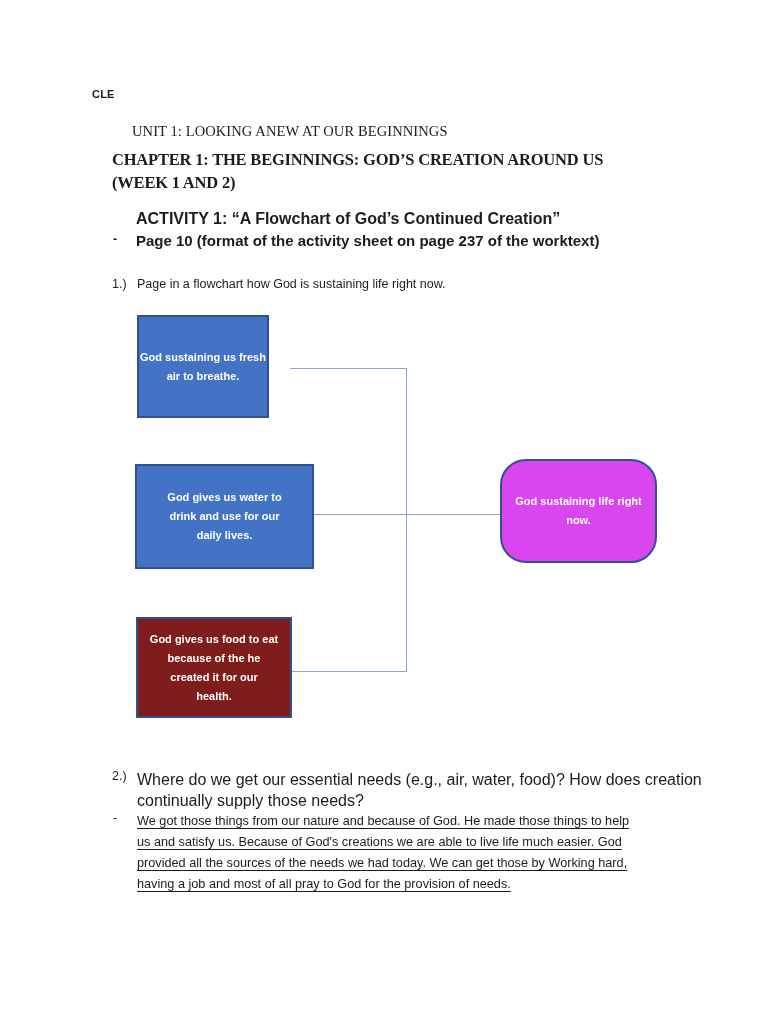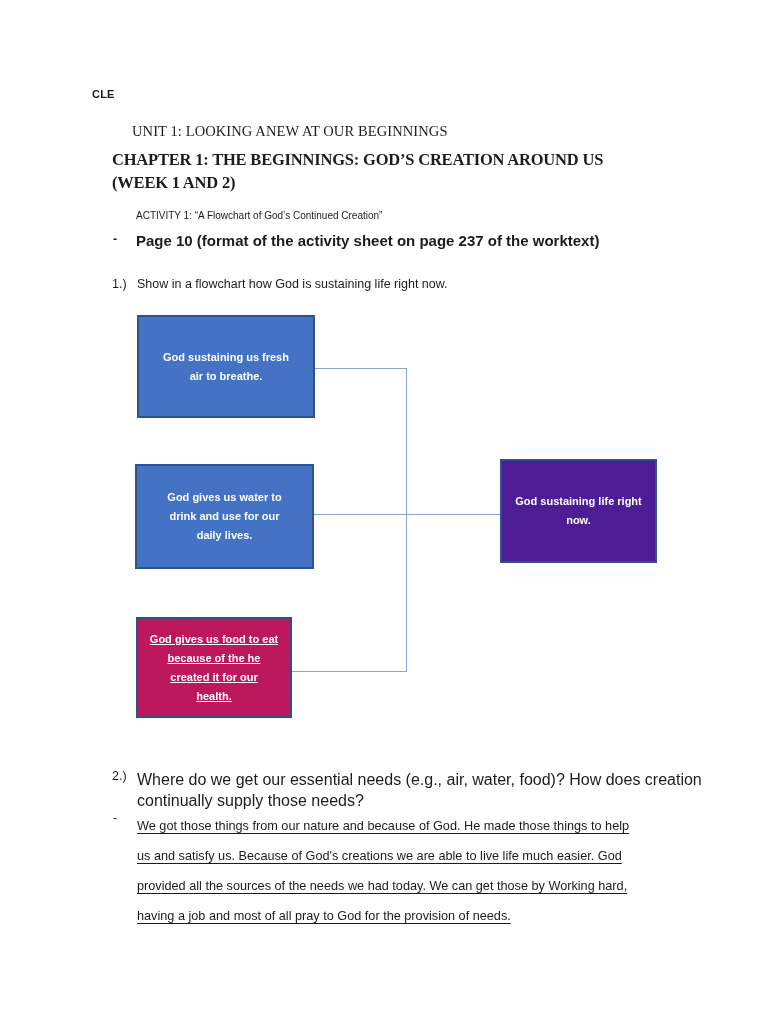--- a/index.html
+++ b/index.html
@@ -9,38 +9,38 @@
   }
   .abs{position:absolute;}
   .ml{white-space:pre-line;}
   
   .course-code{left:92px;top:88px;font-size:11px;font-weight:bold;letter-spacing:.2px;}
   .unit-title{left:132px;top:123px;font-size:14.5px;font-weight:normal;
     font-family:"Liberation Serif",serif;letter-spacing:.1px;}
   .chapter-title{left:112px;top:148px;font-size:16.5px;font-weight:bold;
     font-family:"Liberation Serif",serif;line-height:23px;letter-spacing:-.2px;}
   
-  .activity-title{left:136px;top:210px;font-size:10px;font-weight:normal;}
+  .activity-title{left:136px;top:210px;font-size:16px;font-weight:bold;}
   .page-note-dash{left:113px;top:232px;font-size:12.5px;font-weight:bold;}
   .page-note{left:136px;top:232px;font-size:15px;font-weight:bold;}
   
   .q1-num{left:112px;top:277px;font-size:12.5px;}
   .q1-text{left:137px;top:277px;font-size:12.5px;}
   .q2-num{left:112px;top:769px;font-size:12.5px;}
   .q2-text{left:137px;top:769px;font-size:16px;line-height:21px;}
   .ans-dash{left:113px;top:811px;font-size:12.5px;}
-  .ans-text{left:137px;top:811px;font-size:12.7px;line-height:30px;
+  .ans-text{left:137px;top:811px;font-size:12.7px;line-height:21px;
     text-decoration:underline;text-underline-offset:3px;}
   
   .fc-box{
     box-sizing:border-box;border:2px solid #2f528f;background:#4472c4;
     color:#ffffff;font-size:11px;font-weight:bold;line-height:19px;
     display:flex;align-items:center;justify-content:center;text-align:center;
   }
-  .fc-box-1{left:137px;top:315px;width:178px;height:103px;}
+  .fc-box-1{left:137px;top:315px;width:132px;height:103px;}
   .fc-box-2{left:135px;top:464px;width:179px;height:105px;}
   .fc-box-3{left:136px;top:617px;width:156px;height:101px;}
   .fc-box-result{left:500px;top:459px;width:157px;height:104px;}
   .fc-line{background:#8aa5d4;}
   .fc-line-h1{left:290px;top:368px;width:117px;height:1px;}
   .fc-line-v{left:406px;top:368px;width:1px;height:304px;}
   .fc-line-h2{left:290px;top:514px;width:210px;height:1px;}
   .fc-line-h3{left:292px;top:671px;width:115px;height:1px;}
 </style>
 </head>
@@ -49,44 +49,44 @@
 <div class="abs course-code">CLE</div>
 <div class="abs unit-title">UNIT 1: LOOKING ANEW AT OUR BEGINNINGS</div>
 <div class="abs chapter-title ml">CHAPTER 1: THE BEGINNINGS: GOD’S CREATION AROUND US
 (WEEK 1 AND 2)</div>
 
 <div class="abs activity-title">ACTIVITY 1: “A Flowchart of God’s Continued Creation”</div>
 <div class="abs page-note-dash">-</div>
 <div class="abs page-note">Page 10 (format of the activity sheet on page 237 of the worktext)</div>
 
 <div class="abs q1-num">1.)</div>
-<div class="abs q1-text">Show in a flowchart how God is sustaining life right now.</div>
+<div class="abs q1-text">Page in a flowchart how God is sustaining life right now.</div>
 
 <div>
   <div class="abs fc-line fc-line-h1" style="background: rgb(138, 165, 212);"></div>
   <div class="abs fc-line fc-line-v" style="background: rgb(138, 165, 212);"></div>
   <div class="abs fc-line fc-line-h2" style="background: rgb(138, 165, 212);"></div>
   <div class="abs fc-line fc-line-h3" style="background: rgb(138, 165, 212);"></div>
 
   <div class="abs fc-box fc-box-1" style="background: rgb(68, 114, 196); border-color: rgb(47, 82, 143); color: rgb(255, 255, 255);">
     <span class="ml">God sustaining us fresh
 air to breathe.</span>
   </div>
   <div class="abs fc-box fc-box-2" style="background: rgb(68, 114, 196); border-color: rgb(47, 82, 143); color: rgb(255, 255, 255);">
     <span class="ml">God gives us water to
 drink and use for our
 daily lives.</span>
   </div>
-  <div class="abs fc-box fc-box-3" style="background: #be185d; border-color: rgb(47, 82, 143); color: rgb(255, 255, 255); text-decoration: underline;">
+  <div class="abs fc-box fc-box-3" style="background: #7f1d1d; border-color: rgb(47, 82, 143); color: rgb(255, 255, 255);">
     <span class="ml">God gives us food to eat
 because of the he
 created it for our
 health.</span>
   </div>
-  <div class="abs fc-box fc-box-result" style="background: #4c1d95; border-color: rgb(47, 82, 143); color: rgb(255, 255, 255);">
+  <div class="abs fc-box fc-box-result" style="background: #d946ef; border-color: rgb(47, 82, 143); color: rgb(255, 255, 255); border-radius: 26px;">
     <span class="ml">God sustaining life right
 now.</span>
   </div>
 </div>
 
 <div class="abs q2-num">2.)</div>
 <div class="abs q2-text ml">Where do we get our essential needs (e.g., air, water, food)? How does creation
 continually supply those needs?</div>
 <div class="abs ans-dash">-</div>
 <div class="abs ans-text ml">We got those things from our nature and because of God. He made those things to help

